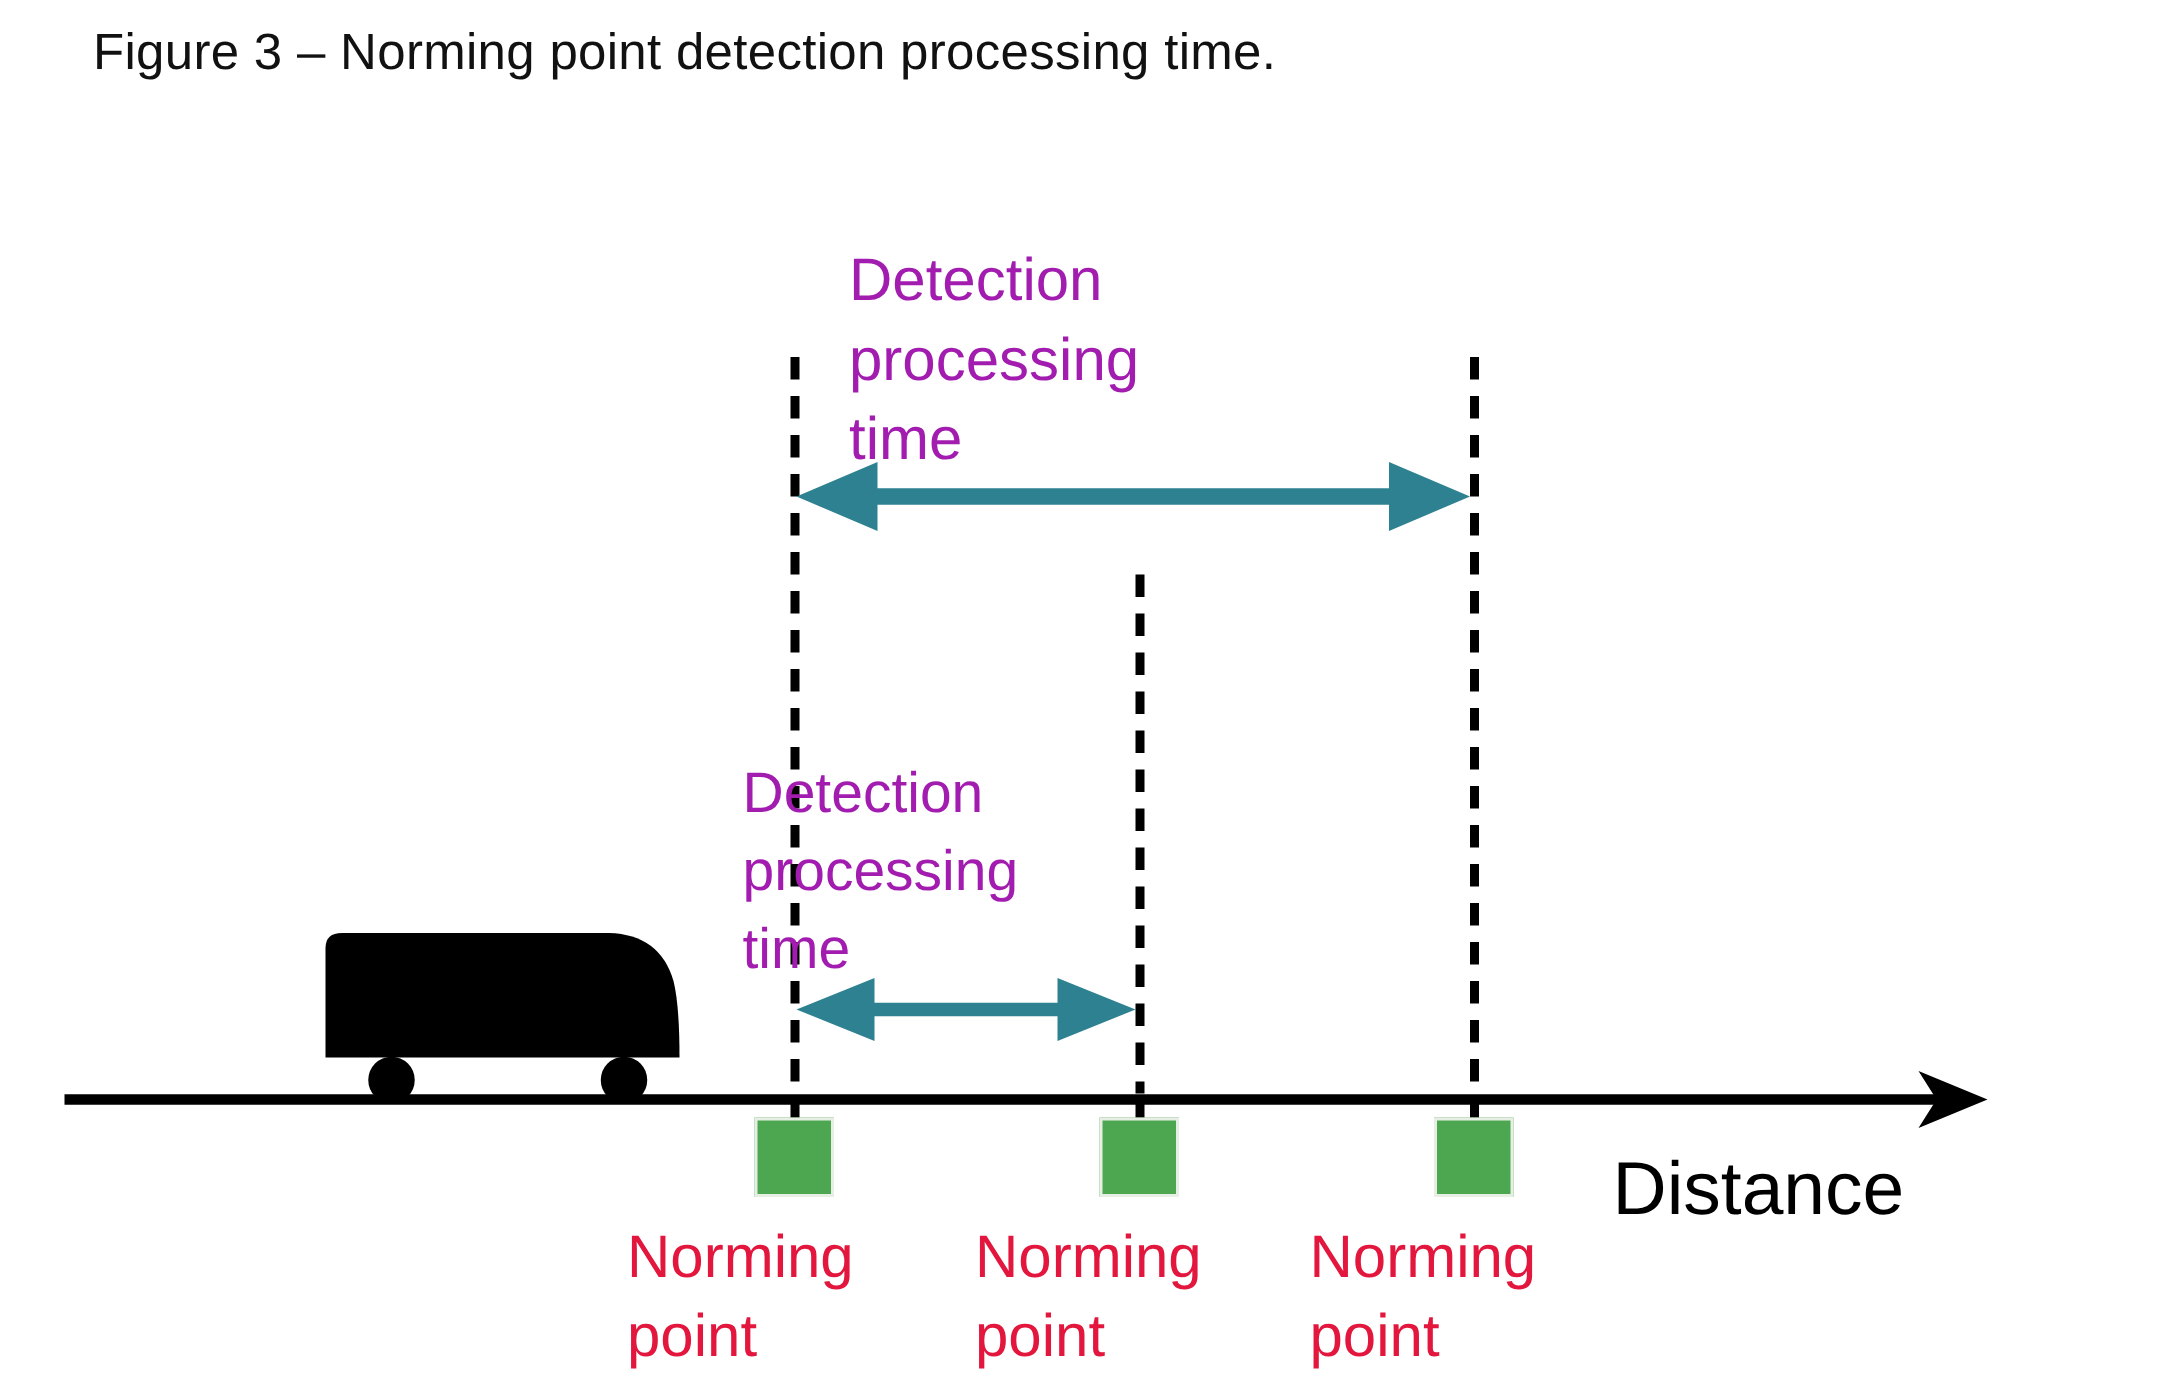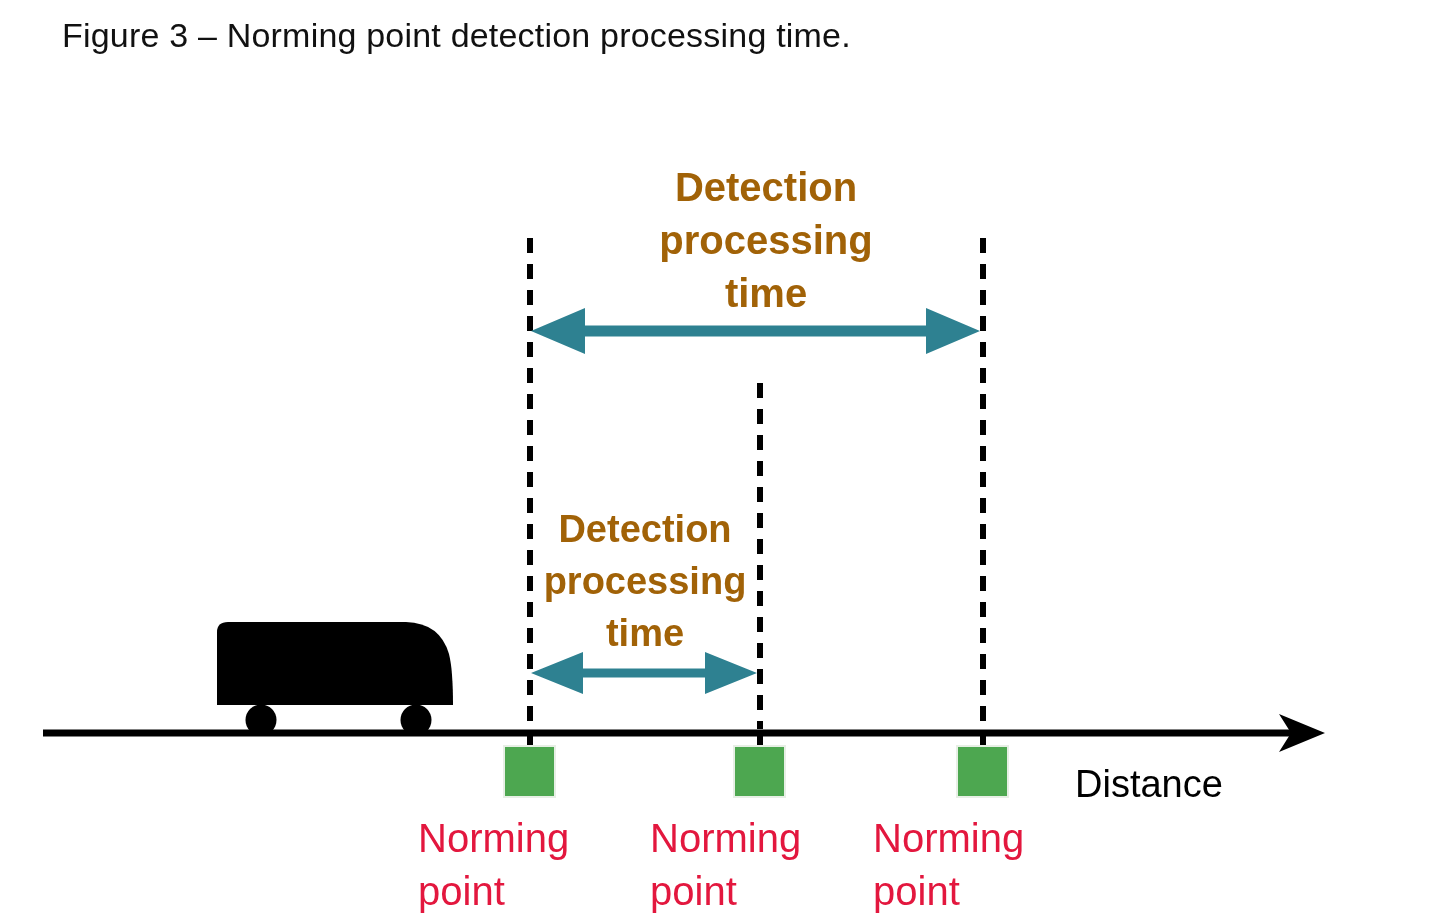--- a/index.html
+++ b/index.html
@@ -28,23 +28,23 @@
   }
   .svg-layer {
     position: absolute;
     left: 0;
     top: 0;
     width: 1452px;
     height: 920px;
   }
   .teal-label {
     position: absolute;
-    color: #a16207;
-    text-align: center;
-    font-weight: 700;
+    color: #a21caf;
+    text-align: left;
+    font-weight: 400;
   }
   .teal-label .line { display: block; }
   .teal-label.top {
     left: 566px;
     top: 161px;
     width: 400px;
     font-size: 40px;
     line-height: 53px;
   }
   .teal-label.mid {
@@ -76,21 +76,21 @@
     text-align: left;
   }
   .norming-label .line { display: block; }
   .norming-label.p1 { left: 418px; }
   .norming-label.p2 { left: 650px; }
   .norming-label.p3 { left: 873px; }
   .distance-label {
     position: absolute;
     left: 1075px;
     top: 763px;
-    font-size: 38px;
+    font-size: 50px;
     color: #000000;
     white-space: nowrap;
   }
 </style>
 </head>
 <body>
 
 <div class="canvas">
 
   <div class="figure-title">Figure 3 – Norming point detection processing time.</div>

